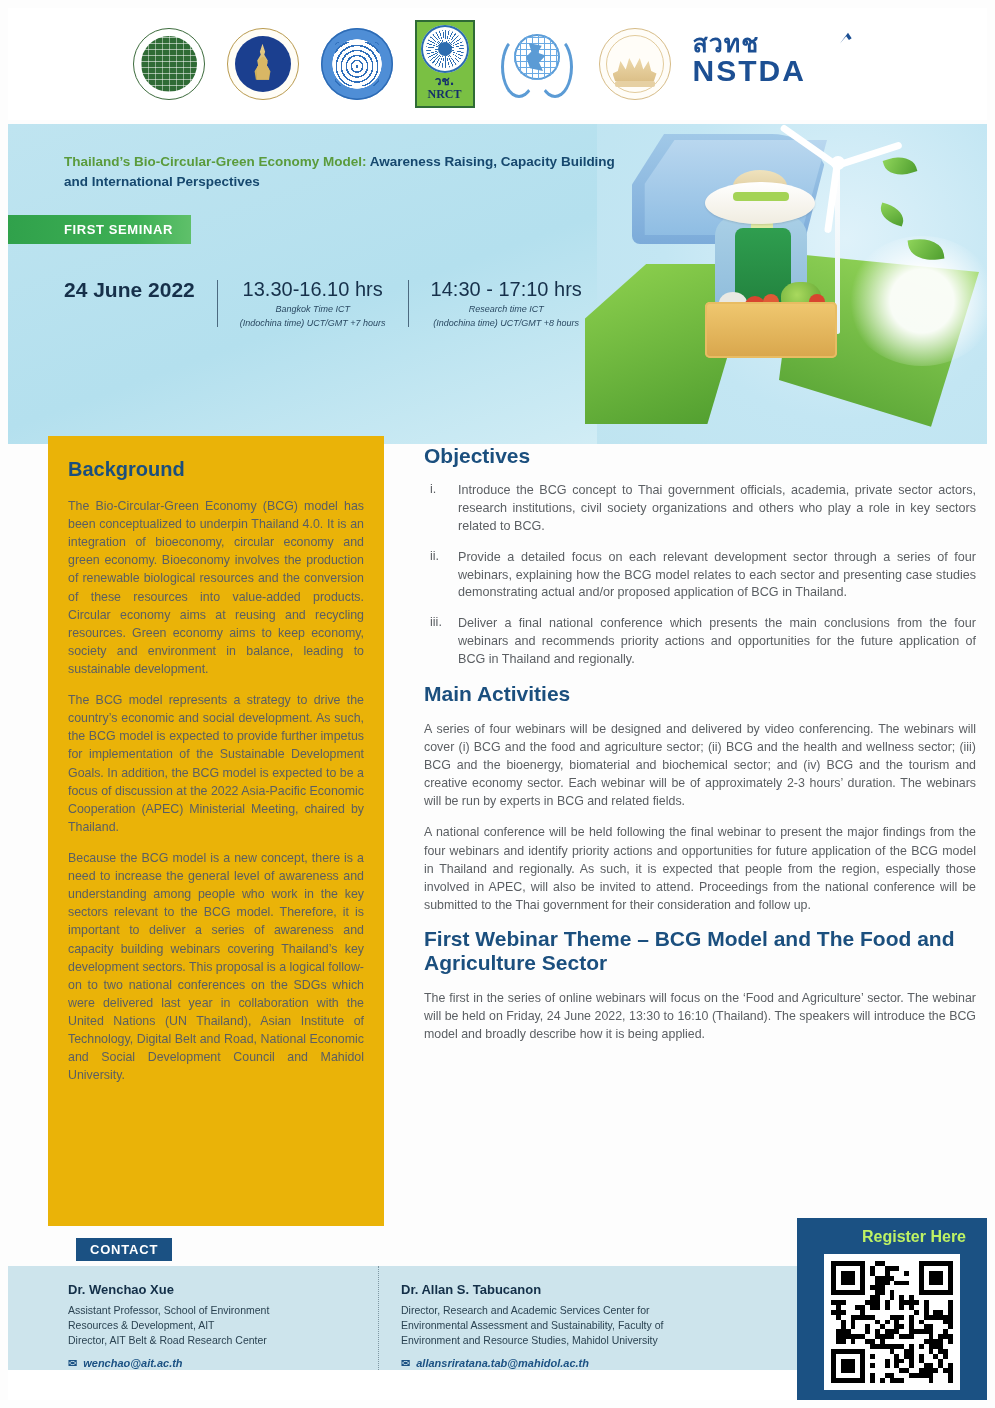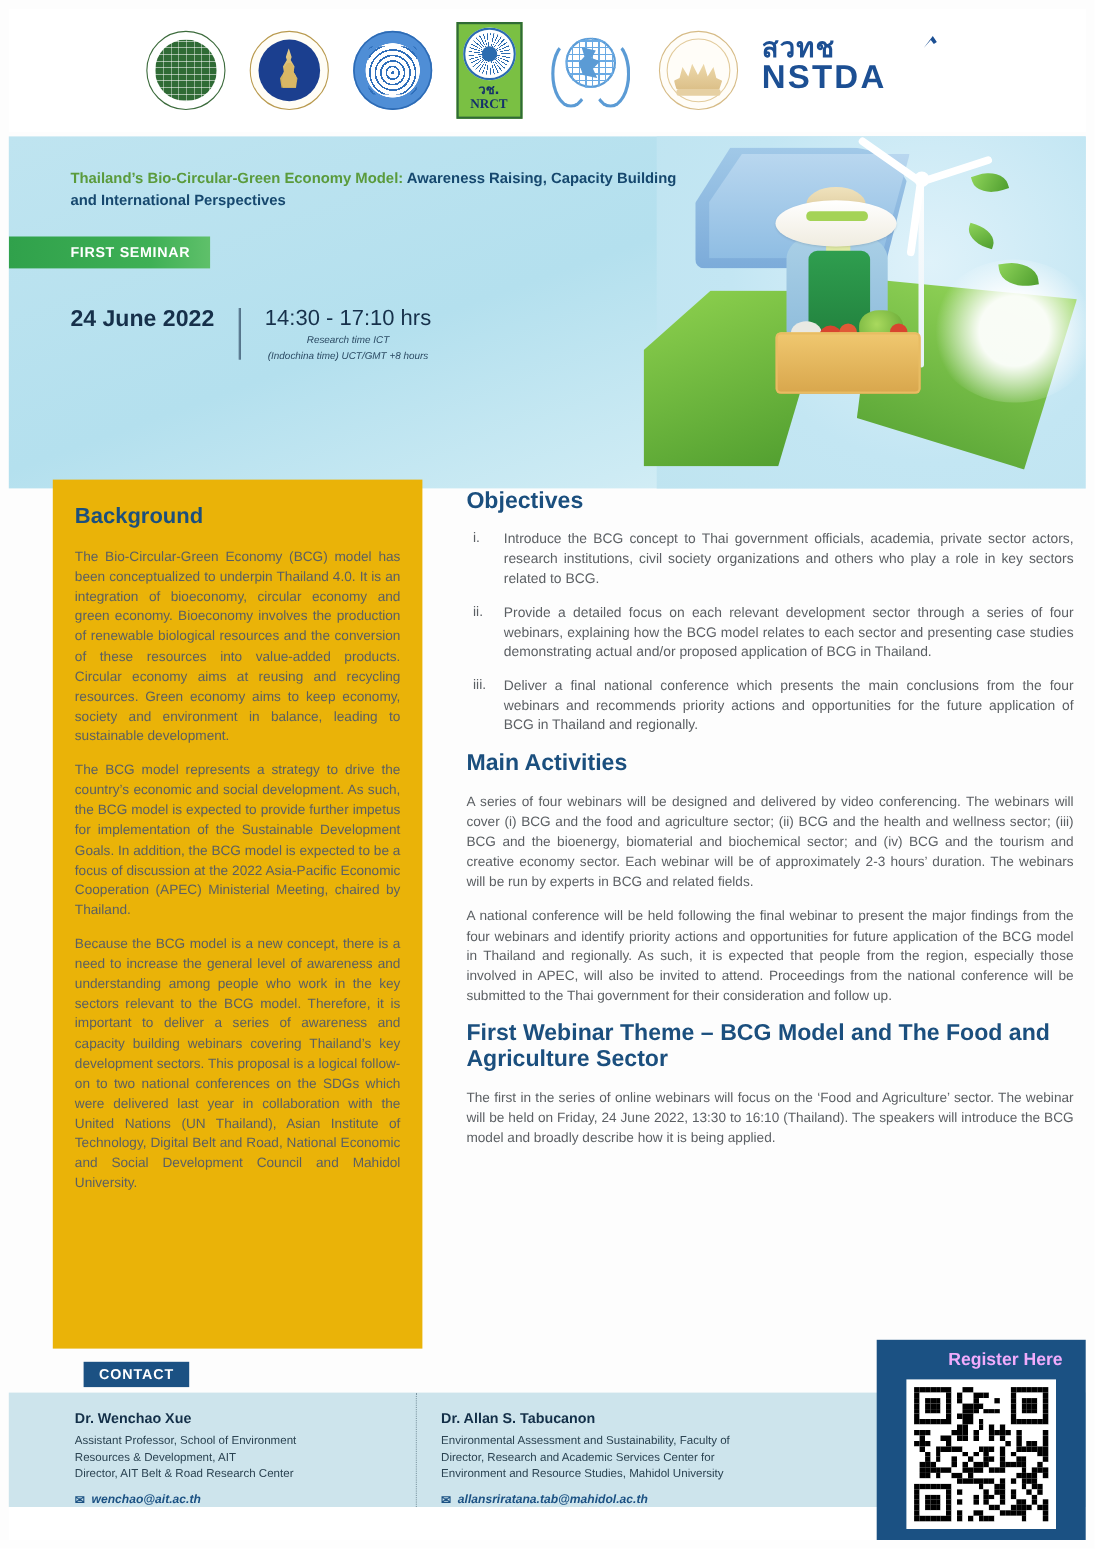--- a/index.html
+++ b/index.html
@@ -188,21 +188,21 @@
   .c-name{font-size:13px;font-weight:bold;color:#132f48;margin-bottom:6px;}
   .c-line{font-size:10.5px;color:#2b4352;line-height:1.45;}
   .c-mail{margin-top:8px;font-size:11px;font-weight:bold;font-style:italic;color:#1b5183;display:flex;align-items:center;gap:6px;}
   .mail-ico{font-size:11px;font-style:normal;color:#1b5183;}
 
   .foot-white{position:absolute;left:8px;top:1370px;width:979px;height:30px;background:#ffffff;}
 
   
   .register{position:absolute;right:8px;top:1218px;width:190px;height:182px;background:#1b5183;
     display:flex;flex-direction:column;align-items:center;padding-top:10px;box-sizing:border-box;}
-  .register .rtitle{color:#f0abfc;font-size:16px;font-weight:bold;margin-bottom:8px;margin-left:44px;}
+  .register .rtitle{color:#bef264;font-size:16px;font-weight:bold;margin-bottom:8px;margin-left:44px;}
   .qr{width:136px;height:136px;background:#ffffff;padding:7px;box-sizing:border-box;}
   .qr-grid{width:100%;height:100%;display:grid;grid-template-columns:repeat(25,1fr);grid-template-rows:repeat(25,1fr);}
   .qr-grid i{background:#000;}
 </style>
 </head>
 <body>
 
 <div class="poster">
 
   <div class="logobar">
@@ -289,20 +289,25 @@
       <div class="kicker">
         <span class="green">Thailand’s Bio-Circular-Green Economy Model:</span><span> Awareness Raising, Capacity Building and International Perspectives</span>
       </div>
 
       <div class="badge-seminar">FIRST SEMINAR</div>
 
 
       <div class="hero-times">
         <div class="ht-date">24 June  2022</div>
         <div class="ht-sep"></div>
+        <div class="ht-block">
+          <div class="ht-main">13.30-16.10 hrs</div>
+          <div class="ht-sub">Bangkok Time ICT</div>
+          <div class="ht-sub">(Indochina time) UCT/GMT +7 hours</div>
+        </div>
         <div class="ht-sep"></div>
         <div class="ht-block">
           <div class="ht-main">14:30 - 17:10 hrs</div>
           <div class="ht-sub">Research time ICT</div>
           <div class="ht-sub">(Indochina time) UCT/GMT +8 hours</div>
         </div>
       </div>
     </div>
   </div>
 
@@ -354,22 +359,22 @@
       <div class="c-line">Resources &amp; Development, AIT</div>
       <div class="c-line">Director, AIT Belt &amp; Road Research Center</div>
       <div class="c-mail">
         <span class="mail-ico">✉</span>
         <span>wenchao@ait.ac.th</span>
       </div>
     </div>
 
     <div class="contact-col col-2">
       <div class="c-name">Dr. Allan S. Tabucanon</div>
+      <div class="c-line">Director, Research and Academic Services Center for</div>
       <div class="c-line">Environmental Assessment and Sustainability, Faculty of</div>
-      <div class="c-line">Director, Research and Academic Services Center for</div>
       <div class="c-line">Environment and Resource Studies, Mahidol University</div>
       <div class="c-mail">
         <span class="mail-ico">✉</span>
         <span>allansriratana.tab@mahidol.ac.th</span>
       </div>
     </div>
 
   </div>
   <div class="foot-white"></div>
 

